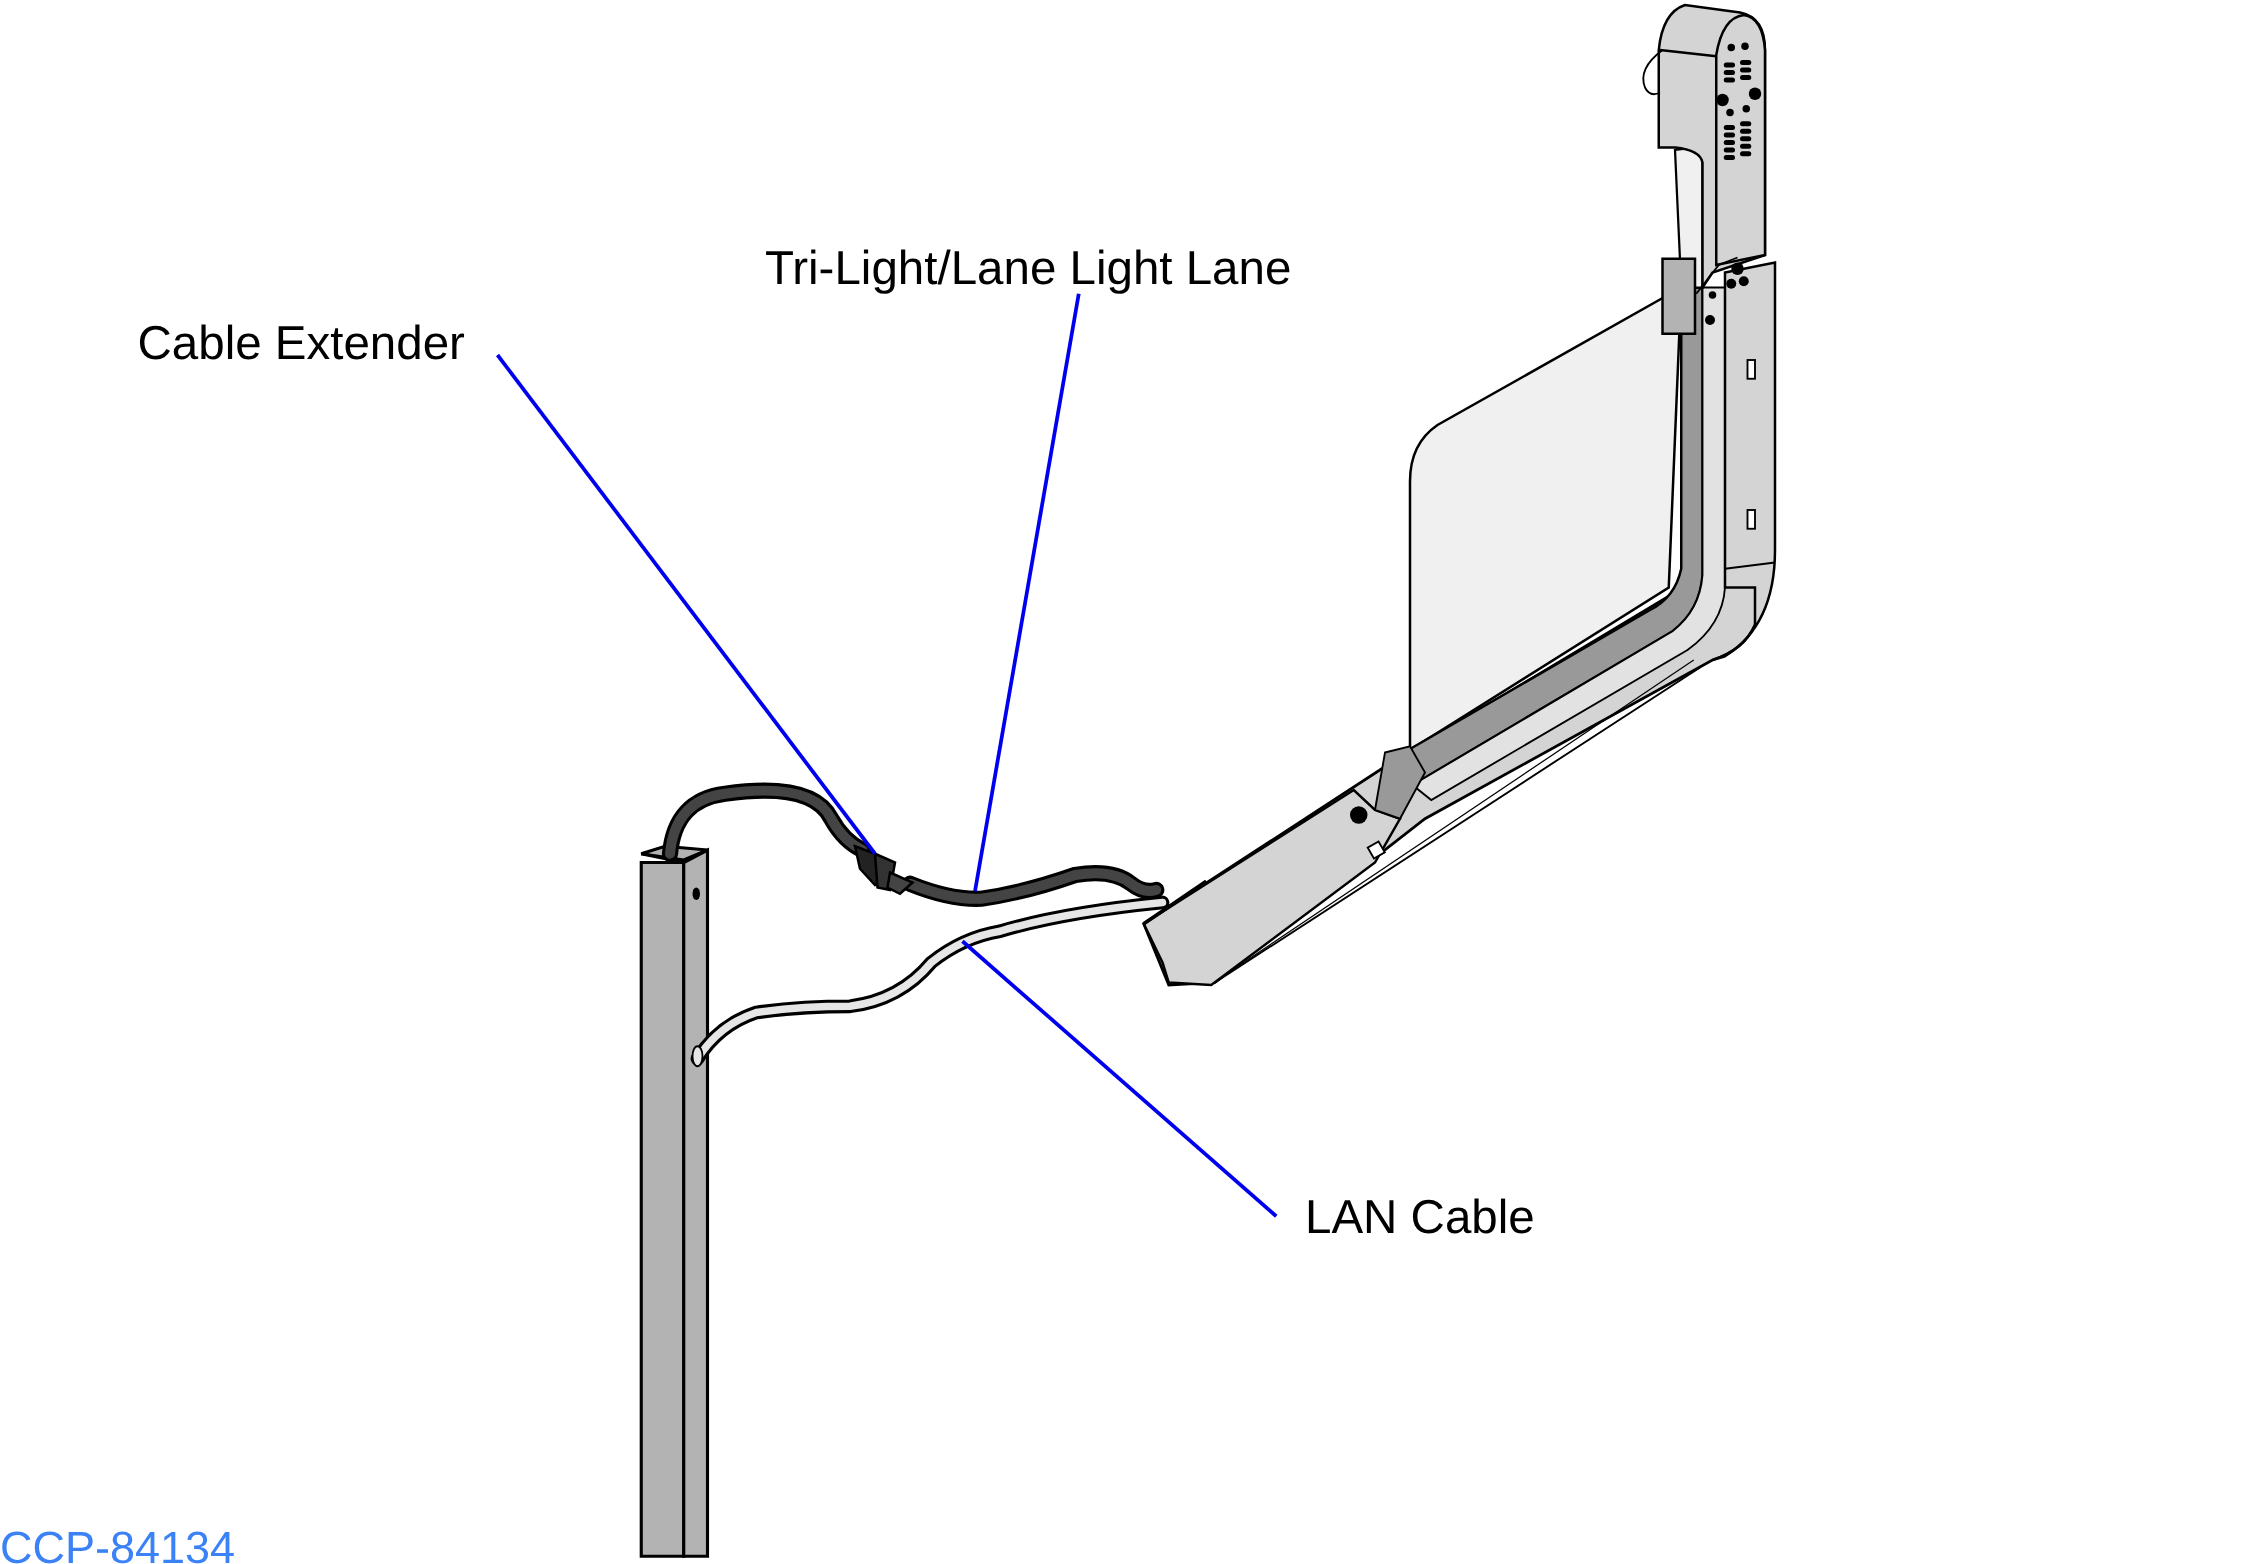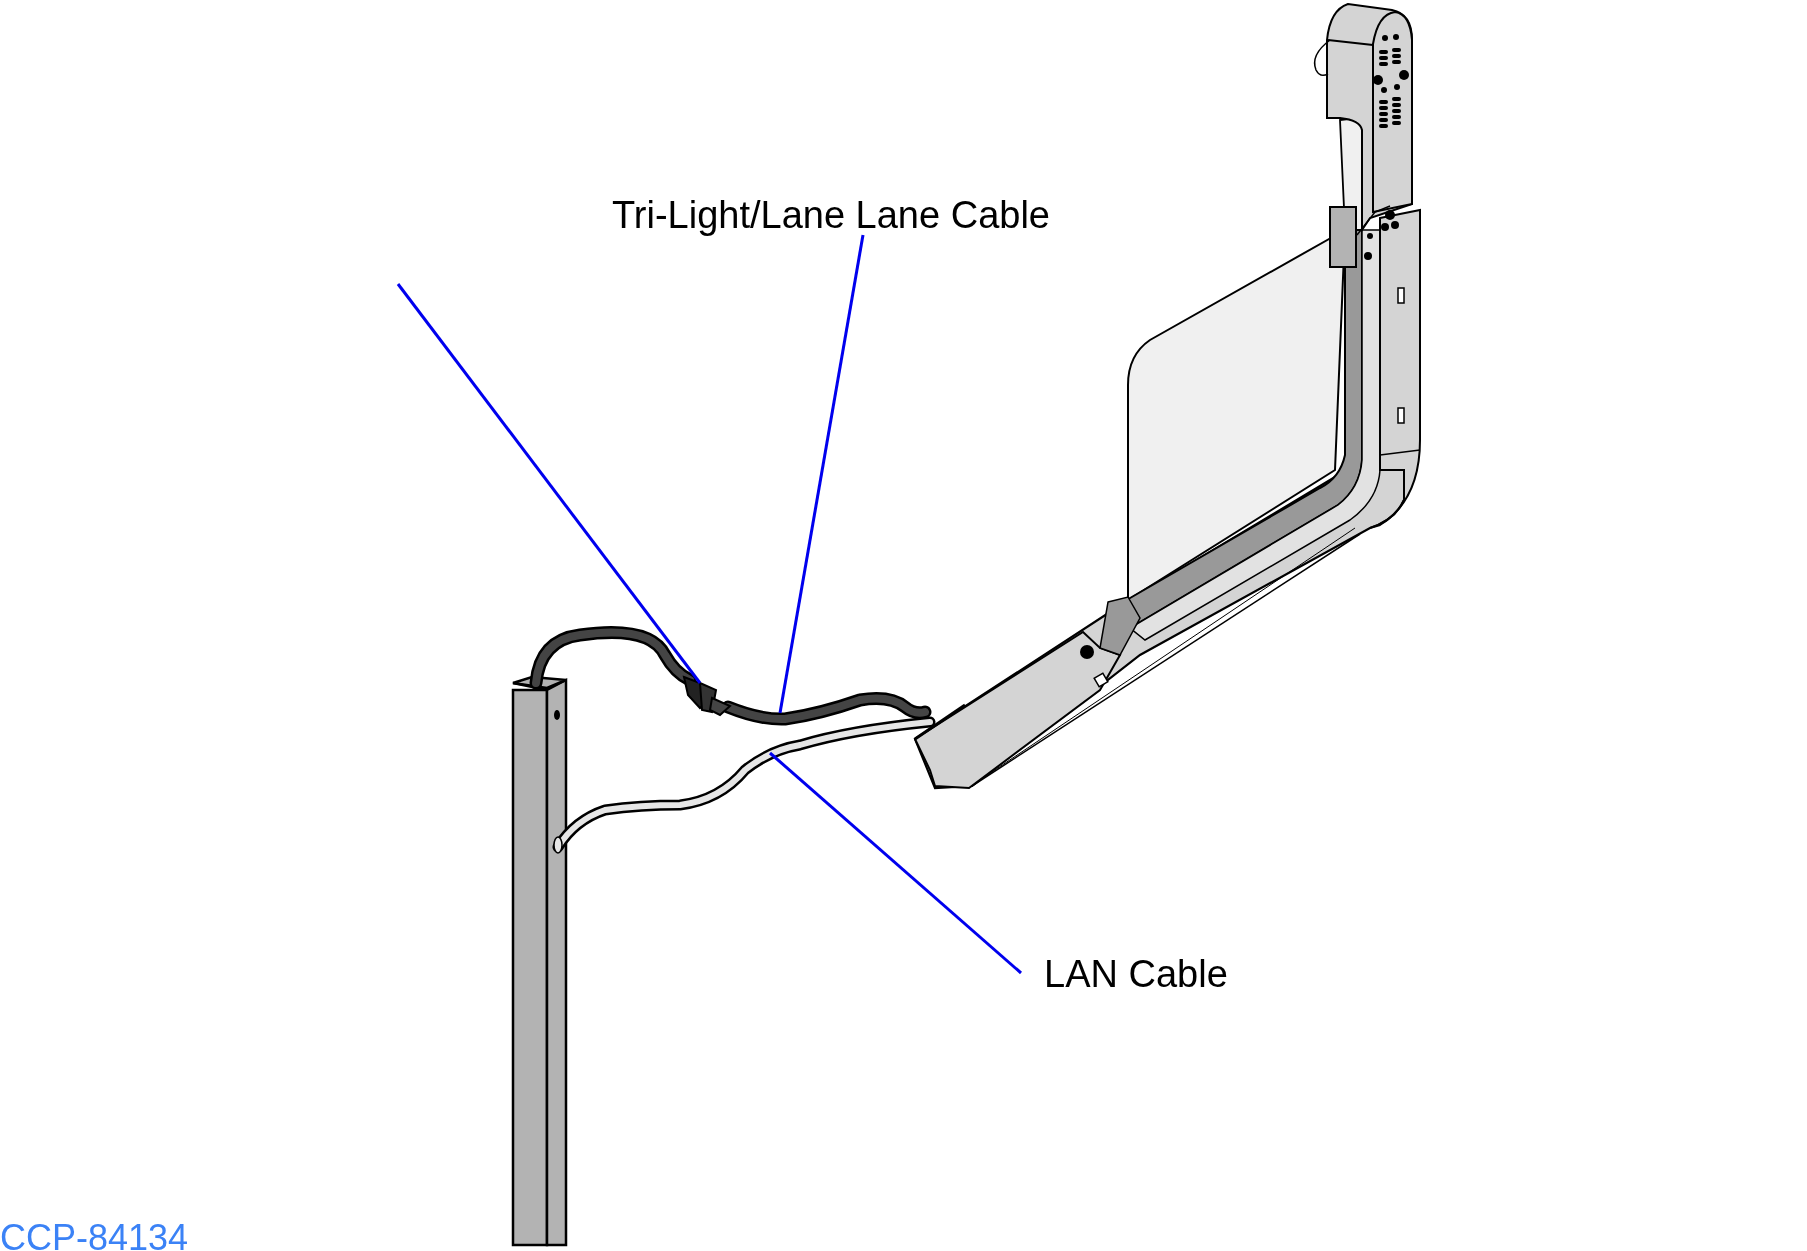--- a/index.html
+++ b/index.html
@@ -126,16 +126,17 @@
     </g>
 
     <g>
       <line x1="398" y1="284" x2="700" y2="683" stroke="#0000ee" stroke-width="3"></line>
       <line x1="863" y1="235" x2="780" y2="713" stroke="#0000ee" stroke-width="3"></line>
       <line x1="1021" y1="973" x2="770" y2="753" stroke="#0000ee" stroke-width="3"></line>
     </g>
   </svg>
 
   
-  <div class="label" style="left:612px; top:196px;">Tri-Light/Lane Lane Cable</div>
+  <div class="label" style="left:110px; top:256px;">Cable Extender</div>
+  <div class="label" style="left:612px; top:196px;">Tri-Light/Lane Light Lane</div>
   <div class="label" style="left:1032px; top:955px;margin-left:12px;">LAN Cable</div>
   <div class="figid" style="left:0px; top:1220px;">CCP-84134</div>
 </div>
 
 </body></html>

